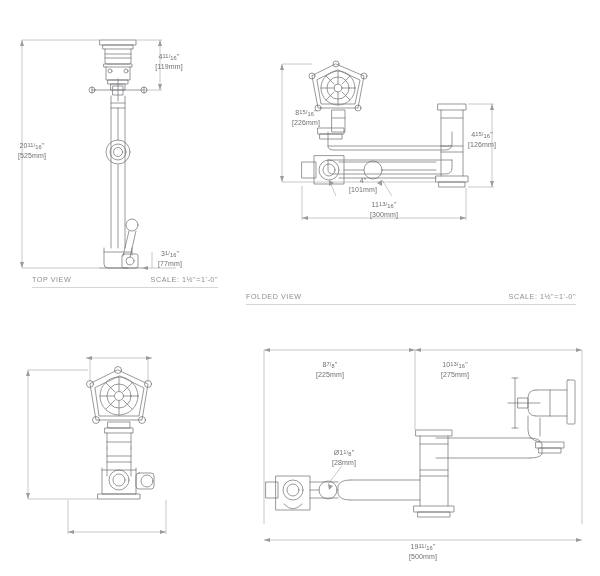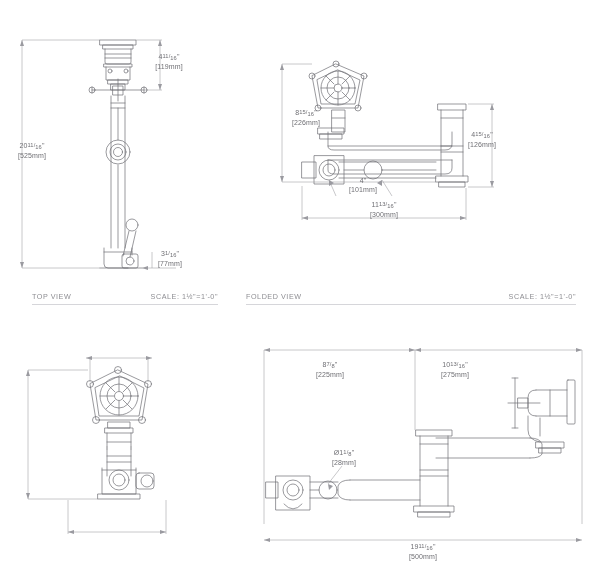--- a/index.html
+++ b/index.html
@@ -28,21 +28,21 @@
     display:flex;
     align-items:flex-end;
     justify-content:space-between;
     font-size:7.2px;
     letter-spacing:.55px;
     color:#8d8d92;
     border-bottom:1px solid #d6d6da;
     padding-bottom:3px;
     box-sizing:border-box;
   }
-  #caption-top-view{left:32px;top:292px;width:186px;}
+  #caption-top-view{left:32px;top:275px;width:186px;}
   #caption-folded-view{left:246px;top:292px;width:330px;}
   .caption-label{white-space:nowrap;}
   .caption-scale{white-space:nowrap;}
 
   
   .frac{display:inline-block;font-size:.82em;position:relative;top:-.15em;}
   .frac sup{font-size:1em;vertical-align:baseline;position:relative;top:-.1em;}
   .frac sub{font-size:1em;vertical-align:baseline;position:relative;top:.25em;}
   .sl{font-size:1em;}
 

